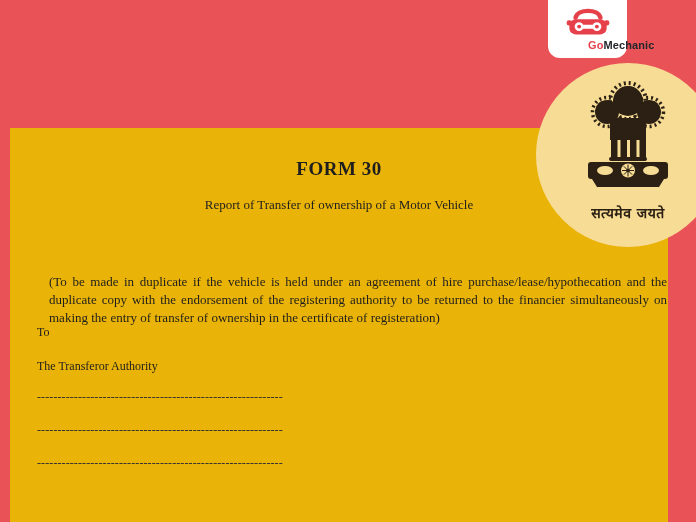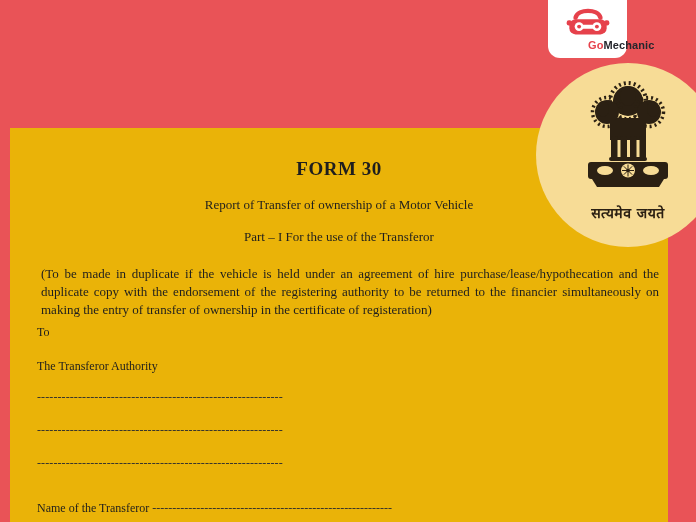--- a/index.html
+++ b/index.html
@@ -16,21 +16,21 @@
   .page{
     position:absolute;left:10px;top:128px;width:658px;height:394px;
     background:#eab308;
   }
   .page .center{position:absolute;left:0;width:100%;text-align:center;color:#1e1e1e;}
   .t-title{top:30px;font-size:19px;font-weight:bold;letter-spacing:.5px;}
   .t-rule{top:53px;font-size:13px;}
   .t-report{top:69px;font-size:13px;}
   .t-part{top:101px;font-size:13px;}
   .t-note{
-    position:absolute;left:27px;top:133px;width:618px;margin:4px;
+    position:absolute;left:27px;top:133px;width:618px;margin:12px;
     font-size:13px;line-height:18px;text-align:justify;color:#1e1e1e;
   }
   .line{position:absolute;left:27px;font-size:12px;color:#1e1e1e;white-space:nowrap;}
   .t-to{top:197px;}
   .t-auth{top:231px;}
   .blank{color:#2e2e2e;letter-spacing:.1px;}
   .b1{top:262px;}
   .b2{top:295px;}
   .b3{top:328px;}
   .t-name{top:373px;}
@@ -60,28 +60,26 @@
   .brand .mech{color:#25262d;}
 </style>
 </head>
 <body>
 
 <div class="stage">
 
   <div class="page">
     <div class="center t-title">FORM 30</div>
     <div class="center t-report">Report of Transfer of ownership of a Motor Vehicle</div>
-    <div class="center t-part">Part – I For the use of the Transferor</div>
     <p class="t-note">(To be made in duplicate if the vehicle is held under an agreement of hire purchase/lease/hypothecation and the duplicate copy with the endorsement of the registering authority to be returned to the financier simultaneously on making the entry of transfer of ownership in the certificate of registeration)</p>
     <div class="line t-to">To</div>
     <div class="line t-auth">The Transferor Authority</div>
     <div class="line blank b1">------------------------------------------------------------</div>
     <div class="line blank b2">------------------------------------------------------------</div>
     <div class="line blank b3">------------------------------------------------------------</div>
-    <div class="line t-name"><span>Name of the Transferor </span><span class="dash">------------------------------------------------------------</span></div>
   </div>
 
   <div class="badge">
     <svg class="emblem-svg" viewBox="0 0 96 112" aria-hidden="true">
       <g fill="#2b2013">
 
         <circle cx="48" cy="23" r="15"></circle>
         <circle cx="48" cy="23" r="18" fill="none" stroke="#2b2013" stroke-width="4" stroke-dasharray="2 3"></circle>
         <ellipse cx="48" cy="18" rx="8" ry="10"></ellipse>
 

